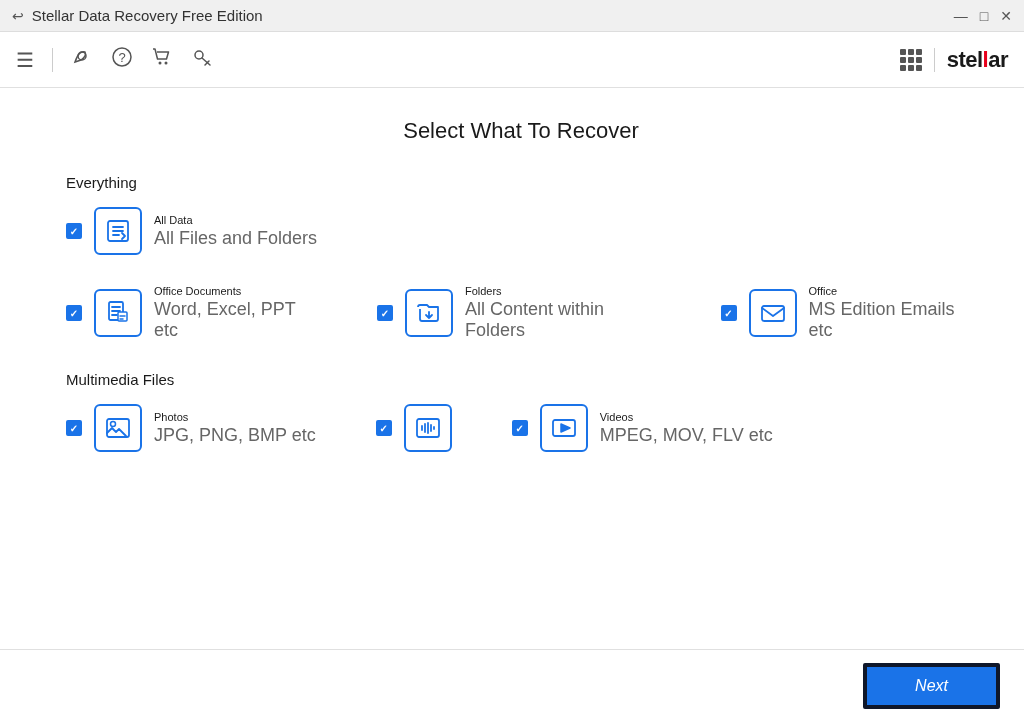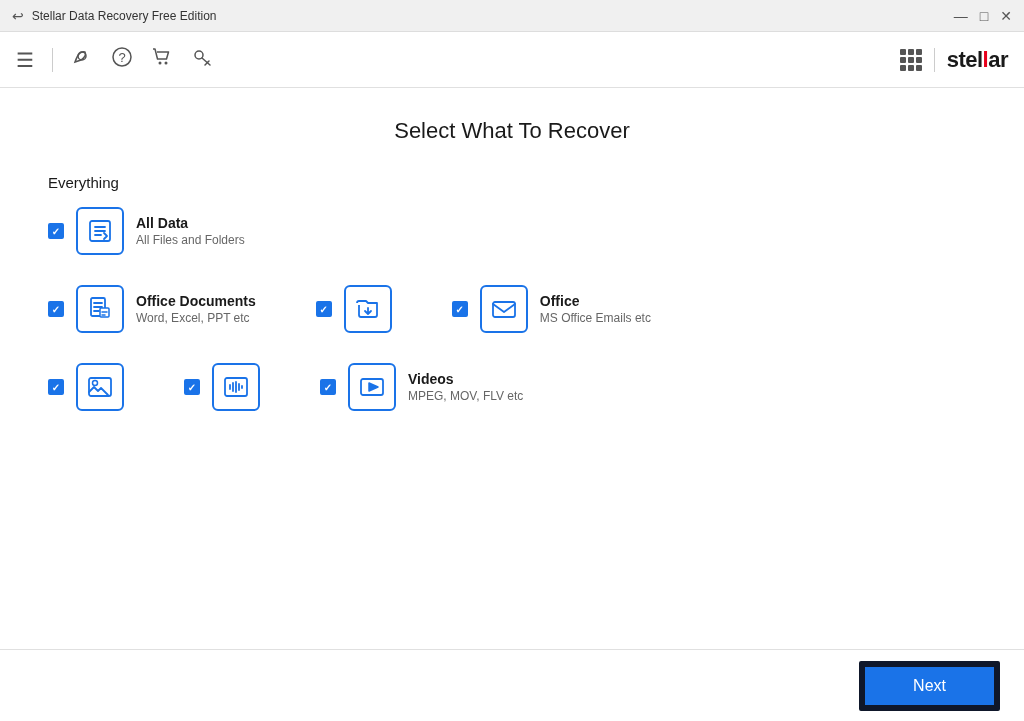--- a/index.html
+++ b/index.html
@@ -27,21 +27,21 @@
     .title-bar-left {
       display: flex;
       align-items: center;
       gap: 8px;
     }
     .title-bar-icon {
       color: #555;
       font-size: 14px;
     }
     .title-bar-title {
-      font-size: 12px;
+      font-size: 15px;
       color: #333;
     }
     .title-bar-controls {
       display: flex;
       gap: 12px;
     }
     .title-bar-btn {
       font-size: 14px;
       color: #555;
       cursor: pointer;
@@ -99,21 +99,21 @@
       color: #1a1a1a;
       letter-spacing: -0.5px;
     }
     .stellar-logo span {
       color: #e8001c;
     }
 
     
     .main {
       flex: 1;
-      padding: 30px 48px 20px 48px;
+      padding: 30px 48px 20px 66px;
       overflow: auto;
     }
     .page-title {
       font-size: 22px;
       font-weight: 400;
       color: #1a1a1a;
       text-align: center;
       margin-bottom: 30px;
     }
 
@@ -168,50 +168,51 @@
       justify-content: center;
       flex-shrink: 0;
       background: #fff;
     }
     .item-icon-box svg {
       width: 28px;
       height: 28px;
     }
     .item-text {}
     .item-title {
-      font-size: 14px;
-      font-weight: 700;
+      font-size: 11px;
+      font-weight: 400;
       color: #1a1a1a;
       margin-bottom: 2px;
     }
     .item-subtitle {
-      font-size: 12px;
+      font-size: 18px;
       color: #666;
     }
 
     
     .footer {
       height: 72px;
       border-top: 1px solid #e0e0e0;
       display: flex;
       align-items: center;
       justify-content: flex-end;
       padding: 0 24px;
       flex-shrink: 0;
     }
     .next-btn {
       background: #1a73e8;
       color: #fff;
-      border: 6px solid #0f172a;
+      border: 4px solid #0f172a;
       padding: 10px 48px;
       font-size: 16px;
       font-weight: 500;
       cursor: pointer;
       border-radius: 2px;
       outline: none;
+      font-style: italic;
     }
   </style>
 </head>
 <body>
 
 <div class="title-bar">
   <div class="title-bar-left">
     <span class="title-bar-icon">↩</span>
     <span class="title-bar-title">Stellar Data Recovery Free Edition</span>
   </div>
@@ -321,54 +322,63 @@
       <div class="item">
         <div class="item-checkbox">
           <span class="item-checkbox-check">✓</span>
         </div>
         <div class="item-icon-box">
           <svg viewBox="0 0 28 28" fill="none">
             <path d="M3 8 Q3 6 5 6 h7 l2 2 h9 Q23 8 23 10 v10 Q23 22 21 22 H7 Q5 22 5 20 V10" stroke="#1a73e8" stroke-width="1.8" fill="none" stroke-linejoin="round"></path>
             <path d="M14 13 v6 M11 16 l3 3 3-3" stroke="#1a73e8" stroke-width="1.8" stroke-linecap="round" stroke-linejoin="round"></path>
           </svg>
         </div>
+        <div class="item-text">
+          <div class="item-title">Folders</div>
+          <div class="item-subtitle">All Content within Folders</div>
+        </div>
       </div>
 
       <div class="item">
         <div class="item-checkbox">
           <span class="item-checkbox-check">✓</span>
         </div>
         <div class="item-icon-box">
           <svg viewBox="0 0 28 28" fill="none">
             <rect x="3" y="7" width="22" height="15" rx="2" stroke="#1a73e8" stroke-width="1.8" fill="none"></rect>
             <path d="M3 9 l11 8 11-8" stroke="#1a73e8" stroke-width="1.8" stroke-linecap="round" stroke-linejoin="round" fill="none"></path>
           </svg>
         </div>
         <div class="item-text">
           <div class="item-title">Office</div>
-          <div class="item-subtitle">MS Office Emails etc</div>
+          <div class="item-subtitle">MS Edition Emails etc</div>
         </div>
       </div>
     </div>
   </div>
 
   <div class="section">
+    <div class="section-label">Multimedia Files</div>
     <div class="items-row">
 
       <div class="item">
         <div class="item-checkbox">
           <span class="item-checkbox-check">✓</span>
         </div>
         <div class="item-icon-box">
           <svg viewBox="0 0 28 28" fill="none">
             <rect x="3" y="5" width="22" height="18" rx="2" stroke="#1a73e8" stroke-width="1.8" fill="none"></rect>
             <circle cx="9" cy="10" r="2.5" stroke="#1a73e8" stroke-width="1.5" fill="none"></circle>
             <path d="M3 19 l5-5 4 4 3-3 7 7" stroke="#1a73e8" stroke-width="1.8" stroke-linecap="round" stroke-linejoin="round" fill="none"></path>
           </svg>
         </div>
+        <div class="item-text">
+          <div class="item-title">Photos</div>
+          <div class="item-subtitle">JPG, PNG, BMP etc</div>
+        </div>
       </div>
 
       <div class="item">
         <div class="item-checkbox">
           <span class="item-checkbox-check">✓</span>
         </div>
         <div class="item-icon-box">
           <svg viewBox="0 0 28 28" fill="none">
             <rect x="3" y="5" width="22" height="18" rx="2" stroke="#1a73e8" stroke-width="1.8" fill="none"></rect>
             <path d="M11 10 L11 18 M8 12 L8 16 M14 9 L14 19 M17 11 L17 17 M20 13 L20 15" stroke="#1a73e8" stroke-width="1.8" stroke-linecap="round"></path>

